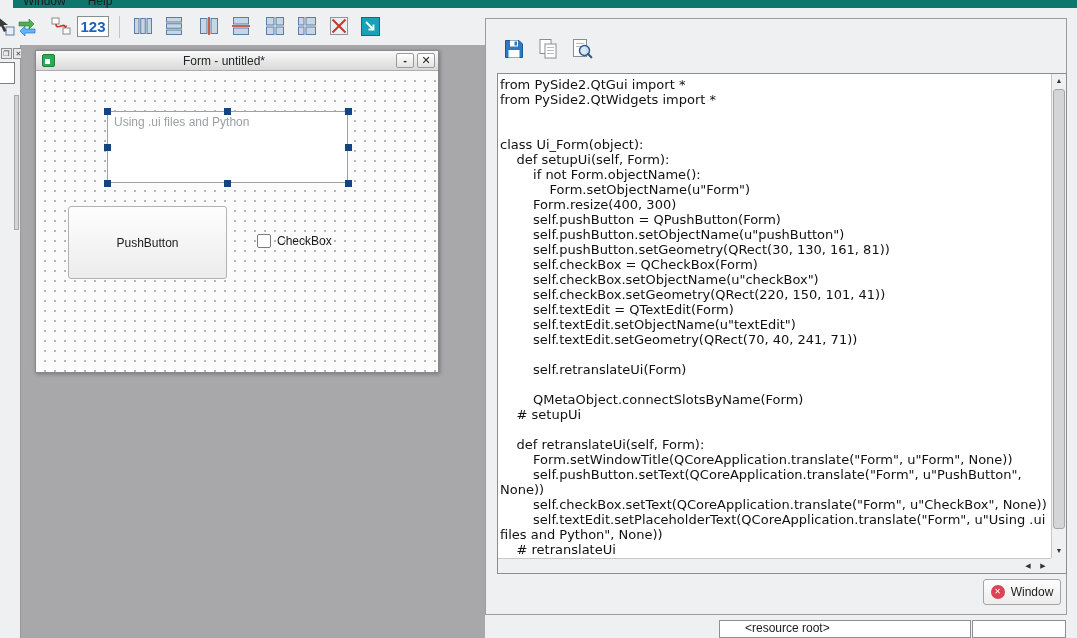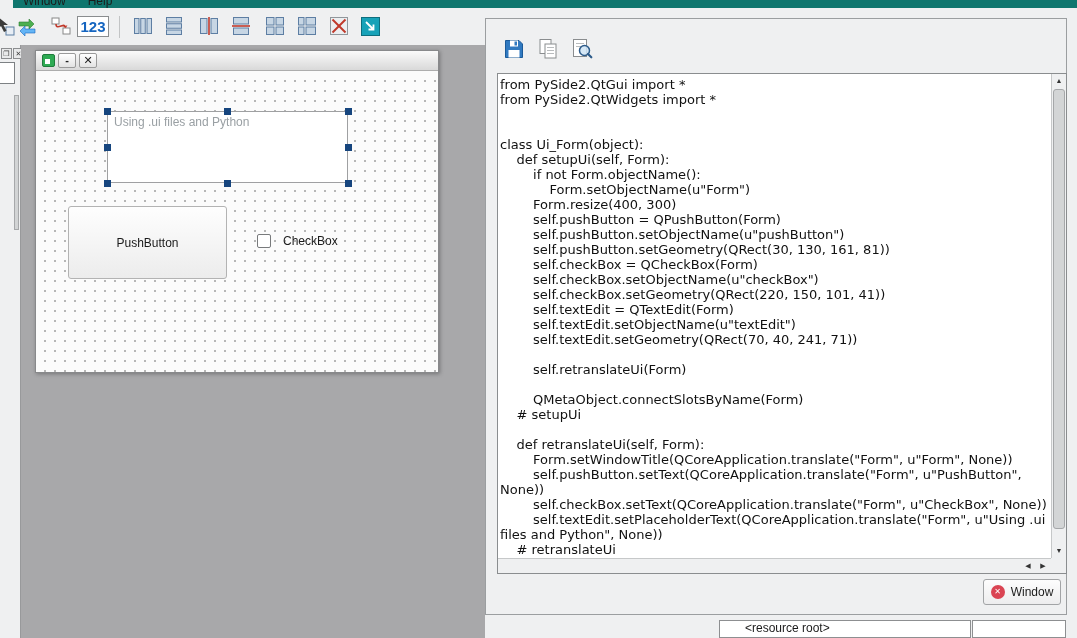--- a/index.html
+++ b/index.html
@@ -46,21 +46,21 @@
                  background-size:10px 10px; background-position:4px 4px;padding-left:8px; }
   .w-textedit { position:absolute; left:71px; top:39px; width:241px; height:72px; background:#fff;
                 border:1px solid #9fa0a2; padding:3px 6px; color:#9aa0a4; }
   .handle { position:absolute; width:7px; height:7px; background:#16457e; }
   .h-nw{left:68px;top:36px}.h-n{left:188px;top:36px}.h-ne{left:309px;top:36px}
   .h-w{left:68px;top:72px}.h-e{left:309px;top:72px}
   .h-sw{left:68px;top:108px}.h-s{left:188px;top:108px}.h-se{left:309px;top:108px}
   .w-pushbutton { position:absolute; left:32px; top:134px; width:159px; height:73px;
                   background:linear-gradient(#fefefe,#ececec); border:1px solid #b3b3b3; border-radius:3px;
                   display:flex; align-items:center; justify-content:center; color:#1b1b1b; }
-  .w-checkbox { position:absolute; left:221px; top:162px; display:flex; align-items:center; gap:12px; }
+  .w-checkbox { position:absolute; left:221px; top:162px; display:flex; align-items:center; gap:6px; }
   .cb-box { width:14px; height:14px; background:#fff; border:1px solid #787a7c; border-radius:2px; flex:0 0 auto; }
 
   
   .code-dialog { position:absolute; left:485px; top:18px; width:582px; height:597px; background:#eff0f1; border:1px solid #9b9ea0; }
   .cd-toolbar { position:absolute; left:14px; top:16px; display:flex; gap:7px; }
   .cd-btn { width:27px; height:27px; display:flex; align-items:center; justify-content:center; border-radius:3px; }
   .code-view { position:absolute; left:11px; top:54px; width:570px; height:501px; background:#fff; border:1px solid #8a8d8f; }
   .code-text { position:absolute; left:2px; top:3px; right:17px; bottom:16px; overflow:hidden;
                font-family:"DejaVu Sans",sans-serif; font-size:13px; line-height:15px;
                white-space:pre-wrap; word-wrap:break-word; color:#111; }
@@ -180,20 +180,21 @@
 <div class="dock-btn dock-float">❐</div>
 <div class="dock-btn dock-close">✕</div>
 <div class="partial-input"></div>
 <div class="left-scroll"></div>
 
 <div class="mdi"></div>
 
 <div class="form-window">
   <div class="form-titlebar">
     <div class="form-app-icon"></div>
+    <div class="form-title">Form - untitled*</div>
     <div class="win-btn">-</div>
     <div class="win-btn">✕</div>
   </div>
   <div class="form-canvas">
     <div class="w-textedit">
       <span>Using .ui files and Python</span>
     </div>
     <div class="handle h-nw"></div>
     <div class="handle h-n"></div>
     <div class="handle h-ne"></div>

